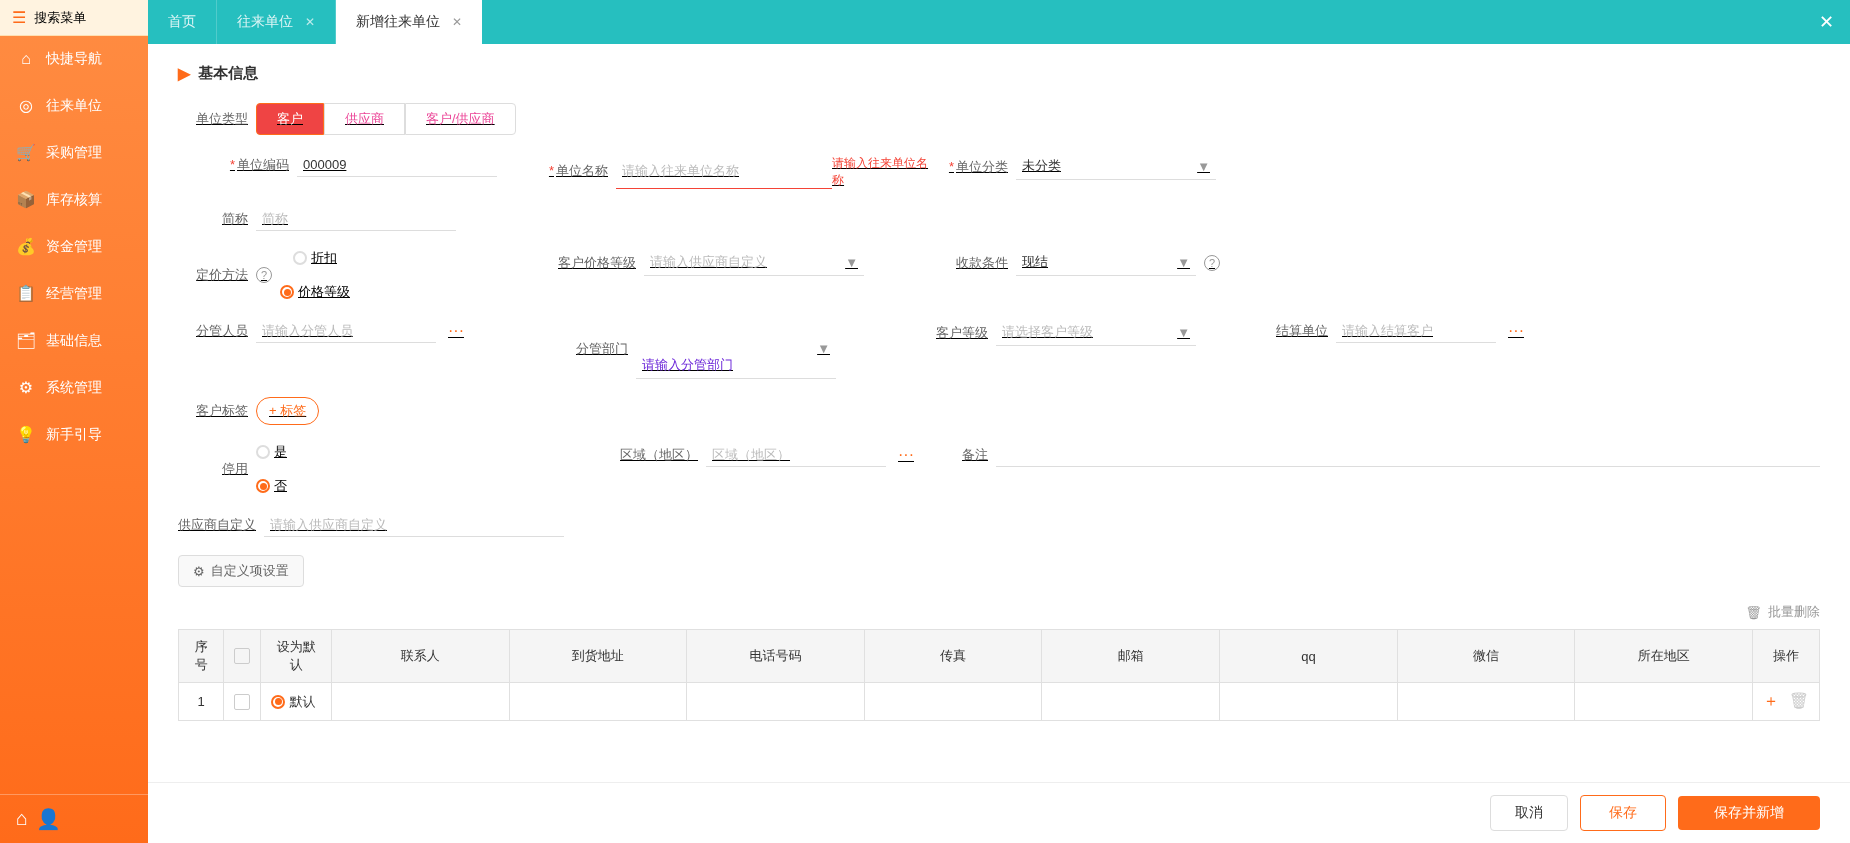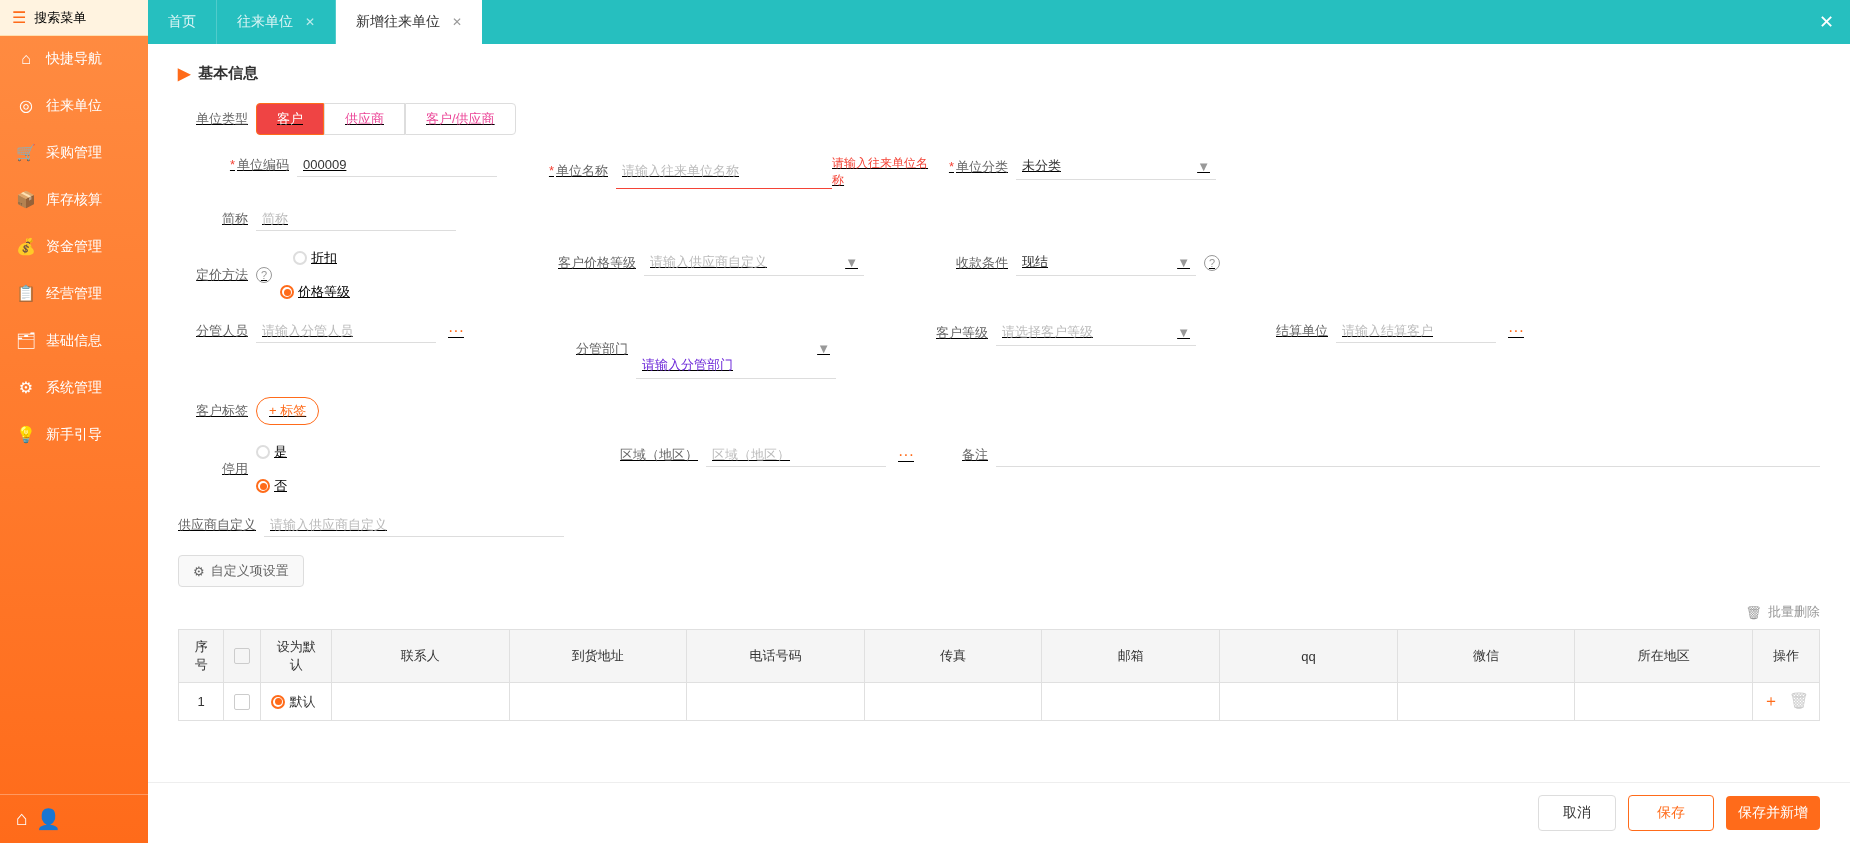--- a/index.html
+++ b/index.html
@@ -313,21 +313,21 @@
       padding: 8px 28px;
       border: none;
       background: white;
       border: 1px solid #ff6b1a;
       color: #ff6b1a;
       border-radius: 4px;
       cursor: pointer;
       font-size: 14px;
     }
     .btn-save-new {
-      padding: 8px 12px;
+      padding: 8px 36px;
       border: none;
       background: #ff6b1a;
       color: white;
       border-radius: 4px;
       cursor: pointer;
       font-size: 14px;
     }
     .input-wrapper { position: relative; display: flex; flex-direction: row; }
     
     .checkbox-cell { width: 16px; height: 16px; border: 1px solid #ccc; border-radius: 2px; }

